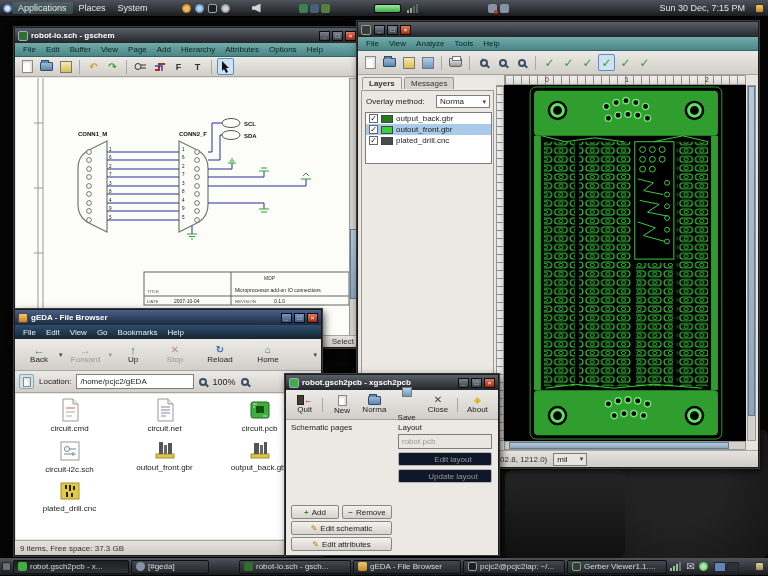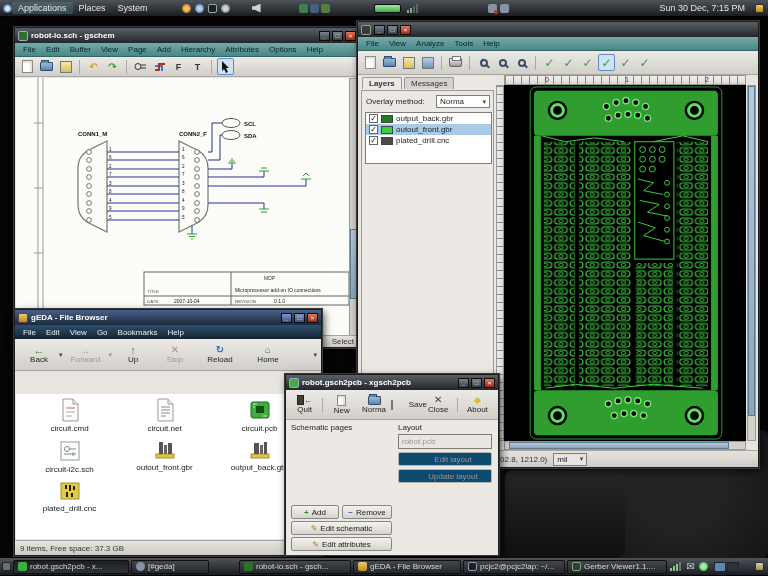--- a/index.html
+++ b/index.html
@@ -30,21 +30,21 @@
   .ic-save{width:12px;height:12px;border:1px solid #777;background:linear-gradient(#f5e9b0,#d9bd55);}
   .ic-save.blue{background:linear-gradient(#b9cfe6,#6d96bf);}
   .ic-print{width:13px;height:9px;background:linear-gradient(#eee,#999);border:1px solid #666;border-radius:1px 1px 2px 2px;position:relative;}
   .ic-print::before{content:"";position:absolute;top:-3px;left:2px;width:7px;height:3px;background:#fff;border:1px solid #777;}
   .lens{width:8px;height:8px;border:2px solid #3a4f66;border-radius:50%;position:relative;}
   .lens::after{content:"";position:absolute;width:5px;height:2px;background:#3a4f66;transform:rotate(45deg);right:-4px;bottom:-2px;}
   .lens .pm{position:absolute;top:-4px;left:-1px;font-size:7px;font-weight:bold;color:#3a4f66;}
   .chk{color:#2ca02c;font-weight:bold;font-size:12px;}
   .cb{width:9px;height:9px;background:#fff;border:1px solid #666;font-size:8px;line-height:8px;text-align:center;color:#111;}
   .gbtn{border:1px solid #8a8884;background:linear-gradient(#f4f2ee,#d6d3ce);border-radius:2px;font-size:8px;color:#222;display:flex;align-items:center;justify-content:center;gap:3px;}
-  .gbtn.dis{color:#9b9893;background:#0c4a6e;border-color:#b6b3ae;padding-left:16px;}
+  .gbtn.dis{color:#9b9893;background:#0f172a;border-color:#b6b3ae;padding-left:16px;}
   .entry{background:#fff;border:1px solid #7f7d79;font-size:8px;color:#222;display:flex;align-items:center;padding:0 3px;}
   .entry.dis{background:#e9e6e1;color:#9b9893;}
   .list{background:#fff;border:1px solid #7f7d79;overflow:hidden;}
   .lrow{font-size:8px;color:#222;padding:1px 3px;display:flex;align-items:center;gap:3px;}
   .lrow.sel{background:#a9cbe9;}
   .swatch{width:12px;height:8px;border:1px solid #444;}
   
   .panel-top,.panel-bottom{position:absolute;left:0;width:768px;background:linear-gradient(#4e535a,#1b1d20);border-bottom:1px solid #000;color:#e8e8e8;font-size:9px;display:flex;align-items:center;}
   .pmenu{padding:1px 6px;display:flex;align-items:center;gap:3px;}
   .tb-item{height:14px;border:1px solid #0e0f11;background:linear-gradient(#42474e,#24272b);color:#d8d8d8;font-size:8px;display:flex;align-items:center;gap:3px;padding:0 4px;border-radius:2px;overflow:hidden;white-space:nowrap;}
@@ -522,20 +522,30 @@
     </span>
     <span style="display:flex;flex-direction:column;align-items:center;width:48px;font-size:8px;color:#222;">
       <b style="color:#3a6fae;font-size:10px;line-height:10px;">↻</b>
       <span>Reload</span>
     </span>
     <span style="display:flex;flex-direction:column;align-items:center;width:48px;font-size:8px;color:#222;">
       <b style="color:#3a6fae;font-size:10px;line-height:10px;">⌂</b>
       <span>Home</span>
     </span>
     <span style="margin-left:auto;font-size:7px;color:#444;">▾</span>
+  </div>
+  <div class="tool" style="height:22px;gap:5px;">
+    <span class="ti" style="border:1px solid #8aa;background:#cfe0f0;width:15px;height:15px;">
+        <span class="ic-page" style="width:8px;height:10px;"></span>
+      </span>
+    <span style="font-size:8px;color:#222;">Location:</span>
+    <span class="entry" style="width:118px;height:15px;">/home/pcjc2/gEDA</span>
+    <span class="lens"></span>
+    <span style="font-size:9px;color:#222;">100%</span>
+    <span class="lens"></span>
   </div>
   <div class="abs" style="left:1px;top:84px;width:305px;height:145px;background:#fff;overflow:hidden;">
     <div style="display:flex;flex-wrap:wrap;padding:4px 6px;row-gap:6px;">
       <div class="fgrid-cell">
         <svg width="22" height="24">
             <path d="M4 1h10l5 5v17H4z" fill="#fdfdfb" stroke="#999"></path>
             <path d="M14 1v5h5" fill="#eee" stroke="#999"></path>
             <line x1="7" y1="10" x2="16" y2="10" stroke="#c66"></line>
             <line x1="7" y1="14" x2="16" y2="14" stroke="#aaa"></line>
             <line x1="7" y1="18" x2="13" y2="18" stroke="#aaa"></line>
@@ -625,21 +635,21 @@
     </span>
     <span class="tsep"></span>
     <span style="display:flex;flex-direction:column;align-items:center;width:32px;font-size:8px;color:#222;">
       <span class="ic-page" style="width:9px;height:11px;"></span>
       <span>New</span>
     </span>
     <span style="display:flex;flex-direction:column;align-items:center;width:34px;font-size:8px;color:#222;">
       <span class="ic-folder"></span>
       <span>Norma</span>
     </span>
-    <span style="display:flex;flex-direction:row;align-items:center;width:32px;font-size:8px;color:#222;gap:16px;">
+    <span style="display:flex;flex-direction:column;align-items:center;width:32px;font-size:8px;color:#222;gap:16px;">
       <span class="ic-save blue" style="width:10px;height:10px;"></span>
       <span>Save</span>
     </span>
     <span style="display:flex;flex-direction:column;align-items:center;width:32px;font-size:8px;color:#222;">
       <b style="font-size:10px;line-height:10px;color:#444;">✕</b>
       <span>Close</span>
     </span>
     <span class="tsep"></span>
     <span style="display:flex;flex-direction:column;align-items:center;width:34px;font-size:8px;color:#222;">
       <b style="font-size:9px;line-height:10px;color:#e0b82a;">◆</b>

